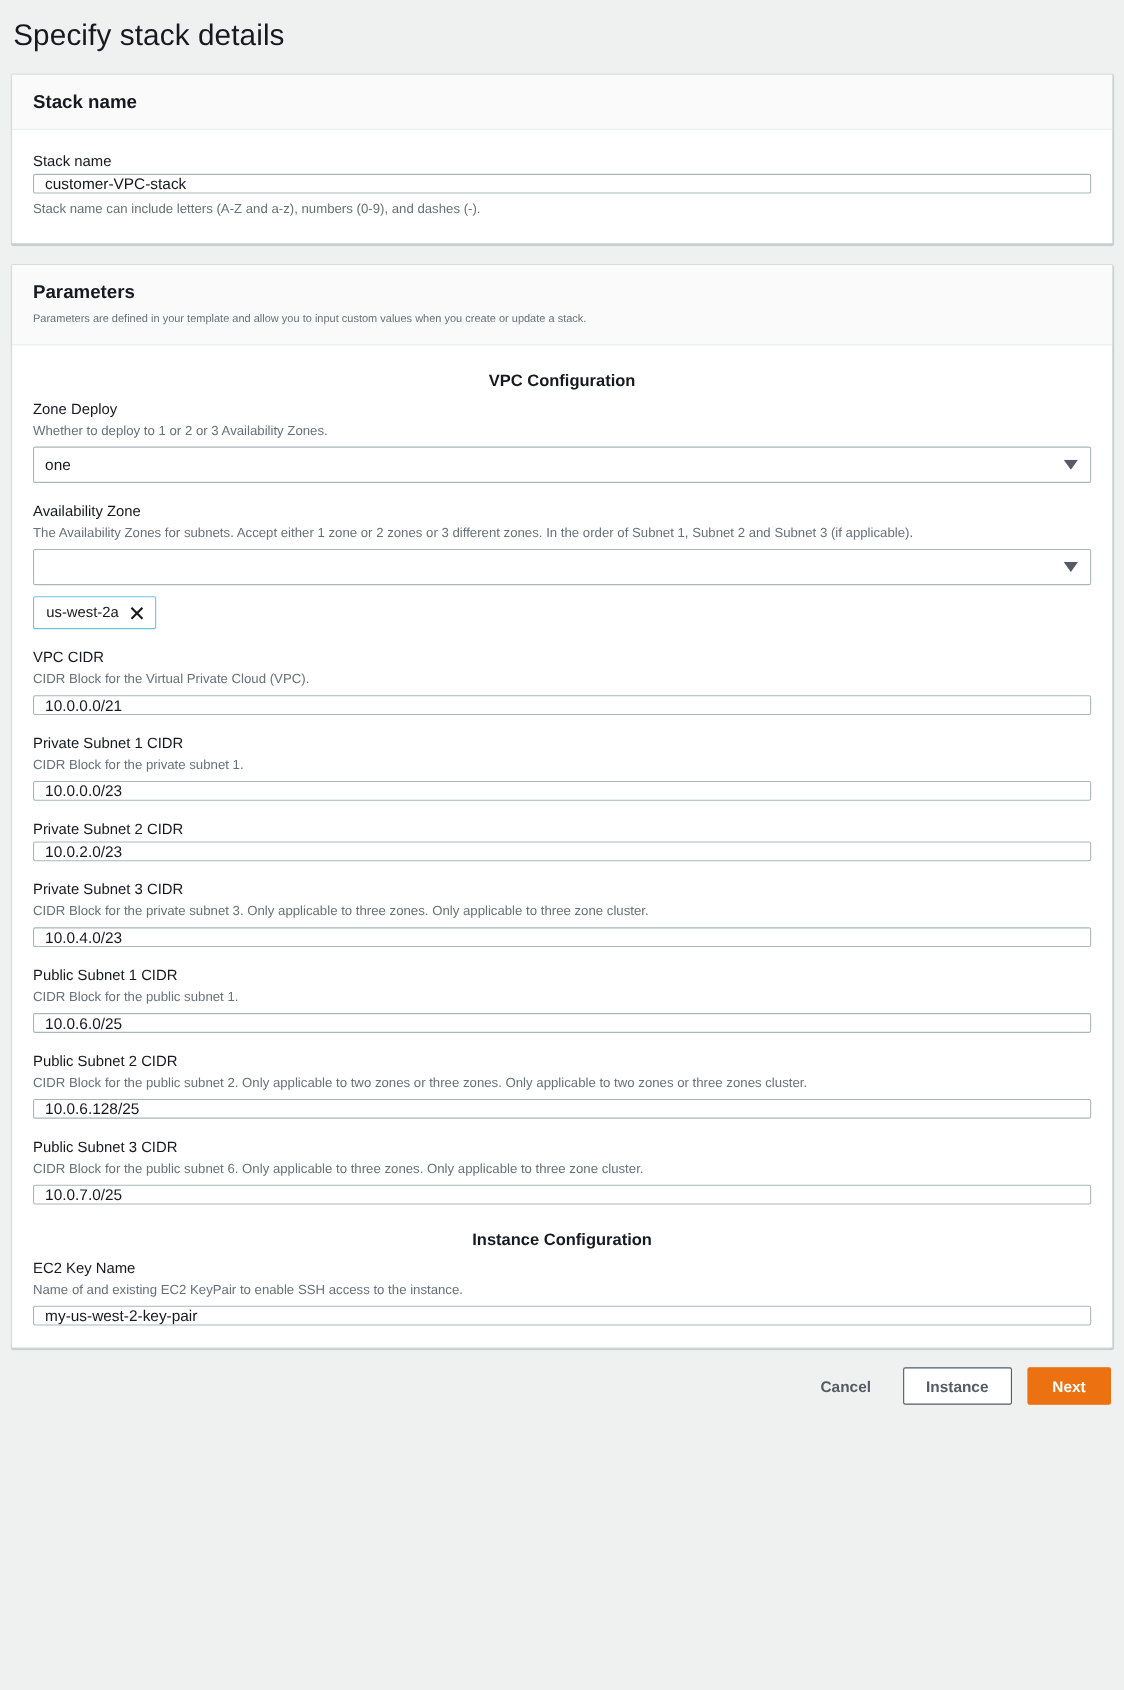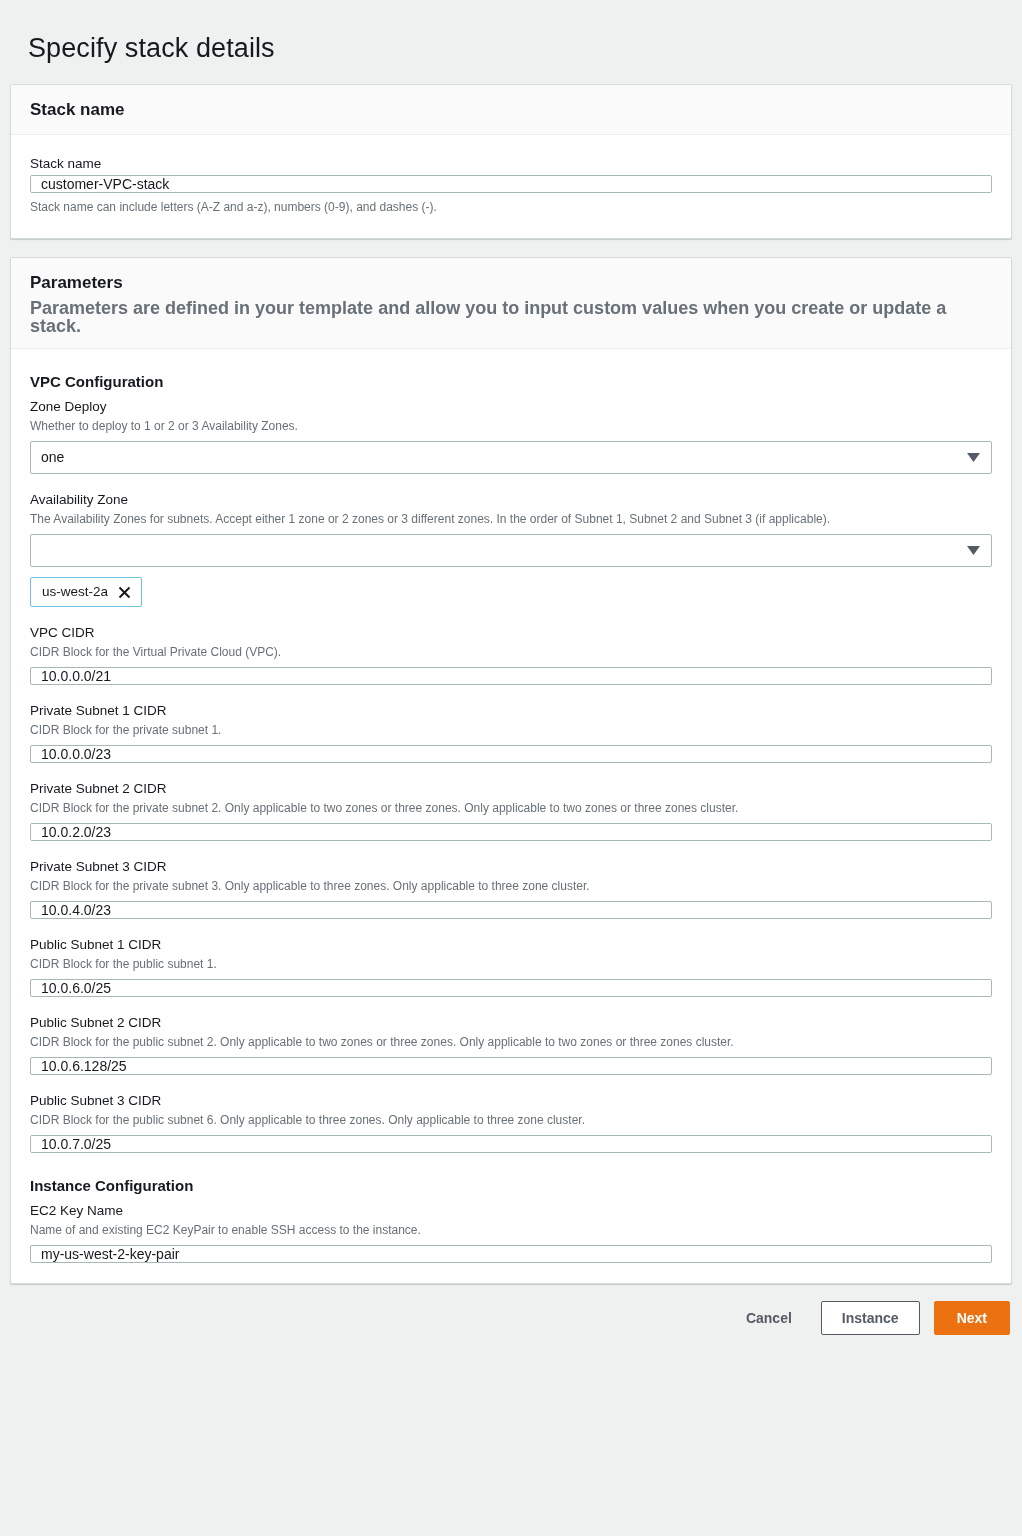--- a/index.html
+++ b/index.html
@@ -10,21 +10,21 @@
     background: #eff0f0;
     font-family: "Liberation Sans", sans-serif;
     -webkit-font-smoothing: antialiased;
   }
   body { min-height: 1536px; position: relative; }
 
   .page-title {
     font-size: 27px;
     font-weight: 400;
     color: #16191f;
-    margin: 16px;
+    margin: 0;
     padding: 12px 0 0 12px;
     line-height: 40px;
     letter-spacing: 0.1px;
   }
 
   .card {
     background: #ffffff;
     border: 1px solid #d5dbdb;
     border-radius: 2px;
     box-shadow: 0 1px 1px 0 rgba(0,28,36,0.18);
@@ -40,24 +40,23 @@
   }
   .card-header h2 {
     margin: 0;
     font-size: 17px;
     font-weight: bold;
     color: #16191f;
     line-height: 22px;
   }
   .card-header .sub {
     margin: 5px 0 0 0;
-    font-size: 18px;
+    font-size: 10px;
     color: #687078;
     line-height: 18px;
-    font-weight: bold;
   }
 
   .card-body { padding: 19px 19px 22px 19px; }
   #parameters-card .card-body { padding: 22px 19px 20px 19px; }
 
   .field { margin-bottom: 0; }
   .field-label {
     font-size: 13.5px;
     color: #16191f;
     line-height: 20px;
@@ -116,20 +115,21 @@
     pointer-events: none;
   }
   .caret svg { display: block; }
 
   .group-heading {
     font-size: 15px;
     font-weight: bold;
     color: #16191f;
     line-height: 21px;
     margin: 0 0 5px 0;
+    text-align: center;
   }
 
   .token-row { margin-top: 10px; }
   .token {
     display: inline-flex;
     align-items: center;
     border: 1px solid #6fc3e0;
     border-radius: 2px;
     background: #ffffff;
     padding: 4px 9px 4px 11px;
@@ -253,21 +253,20 @@
       </div>
       <div class="sp-16"></div>
       <div class="field">
         <div class="field-label">Private Subnet 1 CIDR</div>
         <div class="field-desc">CIDR Block for the private subnet 1.</div>
         <input class="text-input" type="text" value="10.0.0.0/23" style="">
       </div>
       <div class="sp-16"></div>
       <div class="field">
         <div class="field-label">Private Subnet 2 CIDR</div>
-        <div class="field-desc">CIDR Block for the private subnet 2. Only applicable to two zones or three zones. Only applicable to two zones or three zones cluster.</div>
         <input class="text-input" type="text" value="10.0.2.0/23" style="">
       </div>
       <div class="sp-16"></div>
       <div class="field">
         <div class="field-label">Private Subnet 3 CIDR</div>
         <div class="field-desc">CIDR Block for the private subnet 3. Only applicable to three zones. Only applicable to three zone cluster.</div>
         <input class="text-input" type="text" value="10.0.4.0/23" style="">
       </div>
       <div class="sp-16"></div>
       <div class="field">

